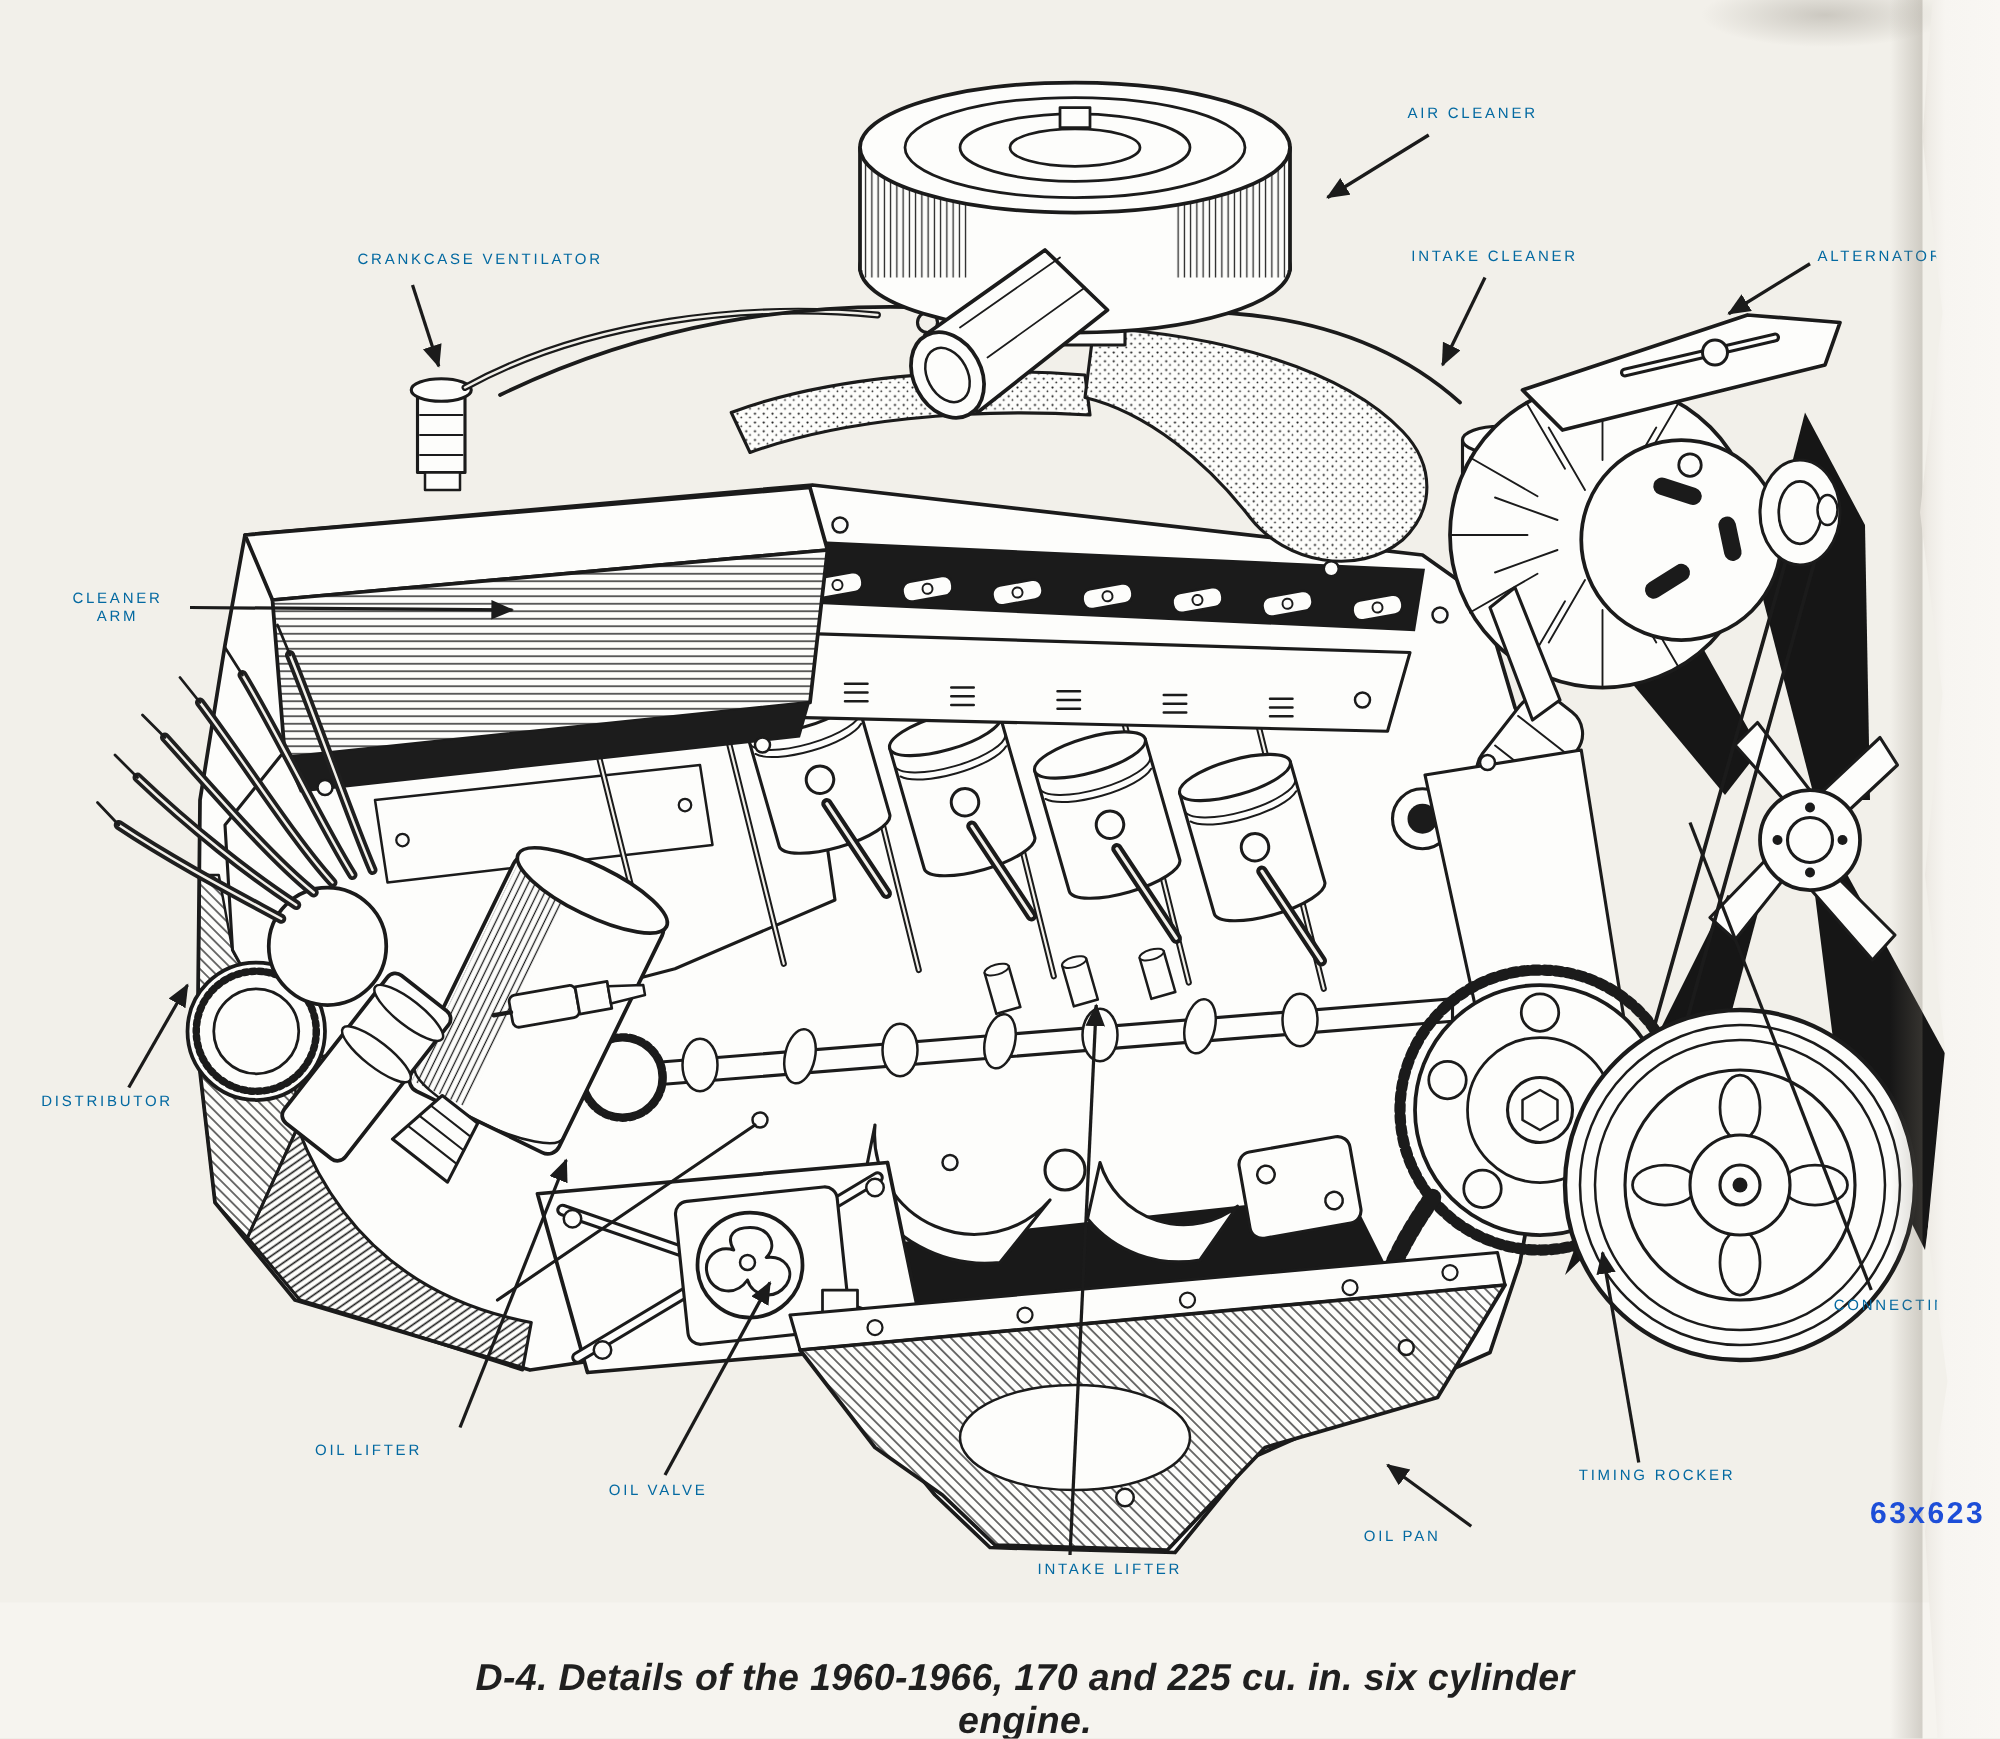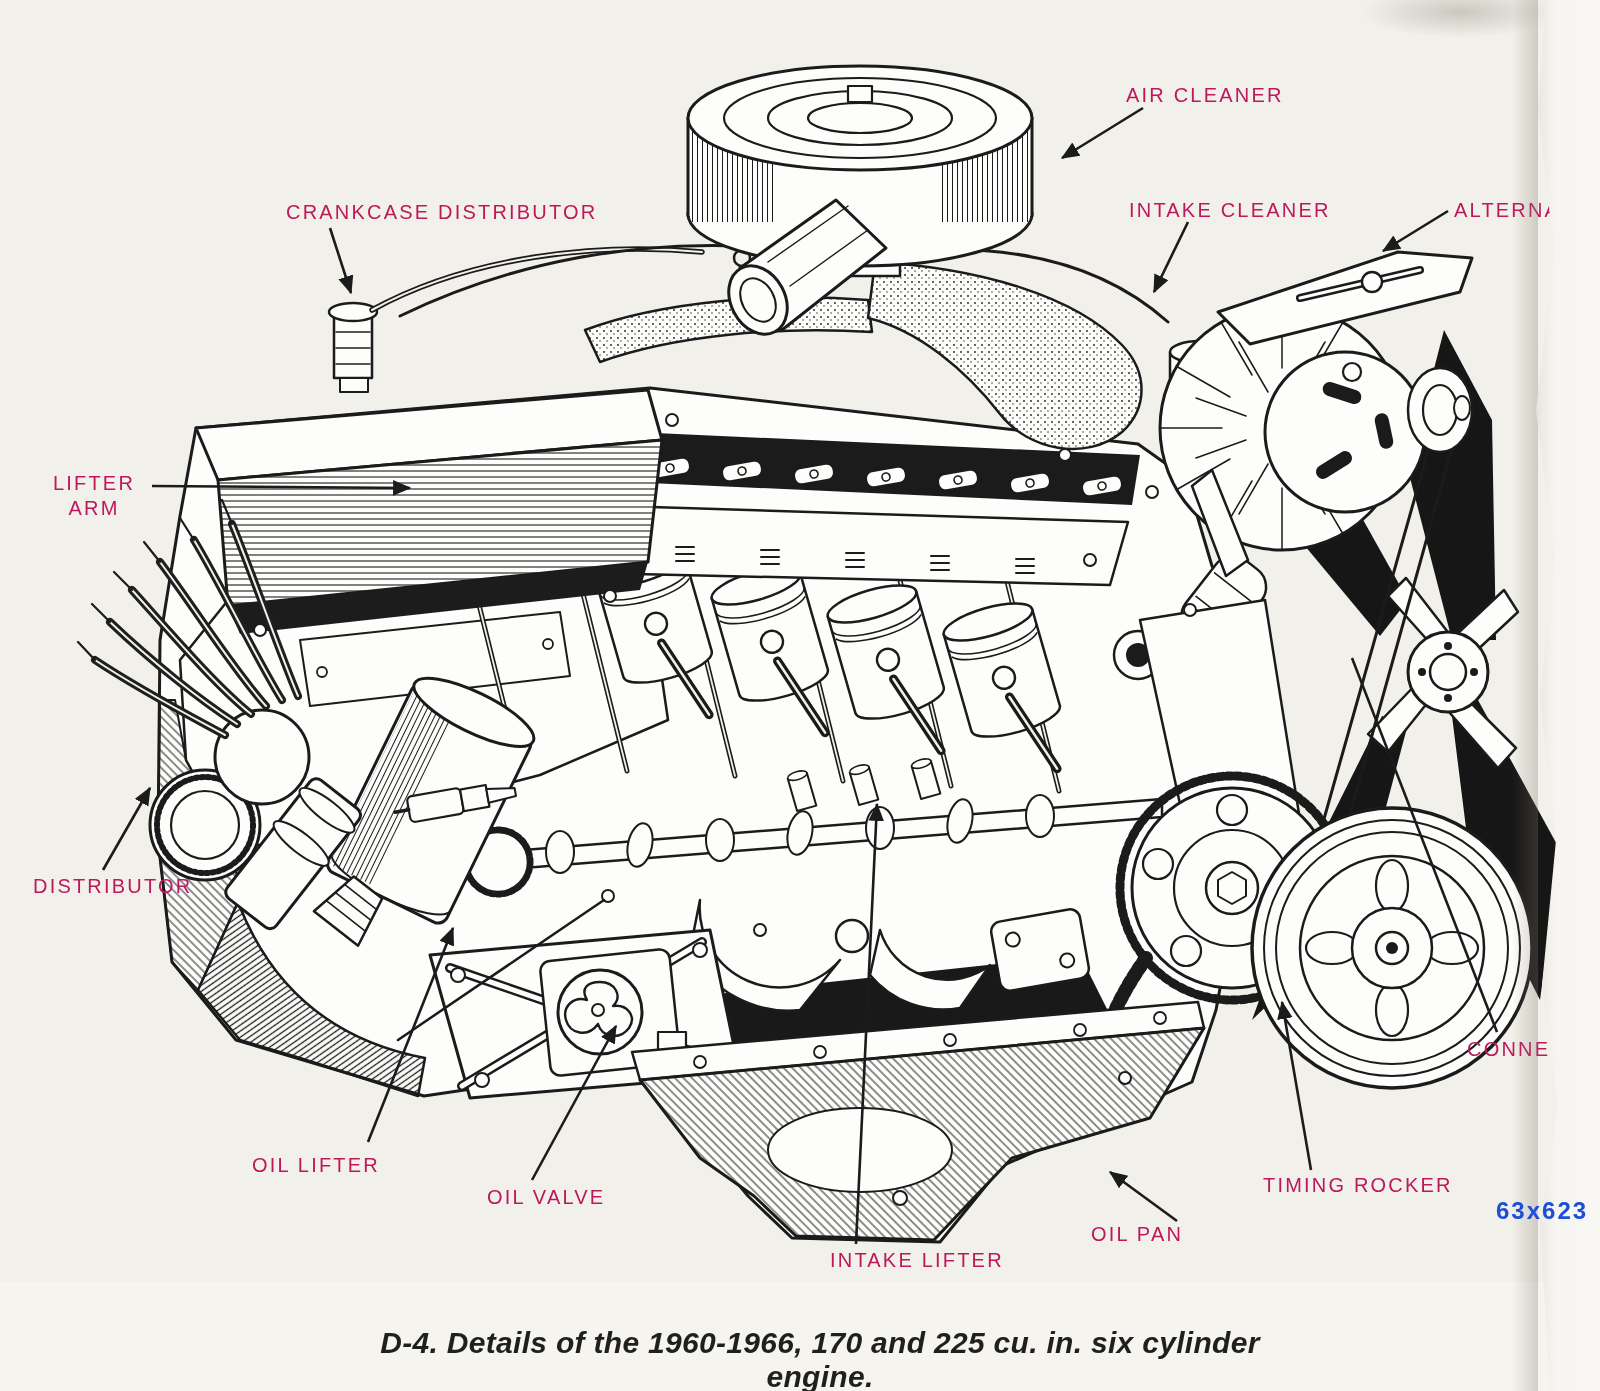--- a/index.html
+++ b/index.html
@@ -1,19 +1,19 @@
 <!DOCTYPE html>
 <html><head>
 <meta charset="utf-8">
 <style>
   html,body{margin:0;padding:0;background:#d8d5cf;}
   .page{position:relative;width:1600px;height:1391px;background:#f2f0ea;overflow:hidden;
         font-family:"Liberation Sans", sans-serif;}
   svg{position:absolute;left:0;top:0;}
-  .label{position:absolute;font-size:20px;letter-spacing:2.2px;color:#be185d;
+  .label{position:absolute;font-size:12px;letter-spacing:2.2px;color:#0369a1;
          white-space:pre-line;line-height:1.25;z-index:5;font-weight:500;}
   .label.center{text-align:center;}
   .fig-code{position:absolute;left:1496px;top:1197px;font-size:24px;font-weight:bold;
             letter-spacing:2px;color:#1d4ed8;z-index:9;}
   .caption{position:absolute;left:330px;top:1326px;width:980px;text-align:center;
            font-size:30px;font-weight:bold;font-style:italic;color:#1f1f1f;z-index:5;
            letter-spacing:0.3px;}
   .crease{position:absolute;left:1512px;top:0;width:26px;height:1391px;z-index:7;
           background:linear-gradient(90deg,rgba(125,118,105,0) 0%,rgba(125,118,105,0.30) 100%);}
   .torn-edge{position:absolute;left:1530px;top:0;width:70px;height:1391px;z-index:8;
@@ -397,24 +397,24 @@
     <path d="M368,1142 L453,928" marker-end="url(#ah)"></path>
     <path d="M532,1180 L616,1026" marker-end="url(#ah)"></path>
     <path d="M856,1244 L877,804" marker-end="url(#ah)"></path>
     <path d="M1177,1221 L1110,1172" marker-end="url(#ah)"></path>
     <path d="M1311,1170 L1282,1002" marker-end="url(#ah)"></path>
     <path d="M1497,1032 L1352,658"></path>
   </g>
 </svg>
 
   <div class="label" style="left:1126px;top:83px">AIR CLEANER</div>
-  <div class="label" style="left:286px;top:200px">CRANKCASE DISTRIBUTOR</div>
+  <div class="label" style="left:286px;top:200px">CRANKCASE VENTILATOR</div>
   <div class="label" style="left:1129px;top:198px">INTAKE CLEANER</div>
   <div class="label" style="left:1454px;top:198px">ALTERNATOR</div>
-  <div class="label center" style="left:48px;top:471px;width:92px">LIFTER
+  <div class="label center" style="left:48px;top:471px;width:92px">CLEANER
 ARM</div>
   <div class="label" style="left:33px;top:874px">DISTRIBUTOR</div>
   <div class="label" style="left:252px;top:1153px">OIL LIFTER</div>
   <div class="label" style="left:487px;top:1185px">OIL VALVE</div>
   <div class="label" style="left:830px;top:1248px">INTAKE LIFTER</div>
   <div class="label" style="left:1091px;top:1222px">OIL PAN</div>
   <div class="label" style="left:1263px;top:1173px">TIMING ROCKER</div>
   <div class="label" style="left:1467px;top:1037px">CONNECTING</div>
 
   <div class="fig-code">63x623</div>

